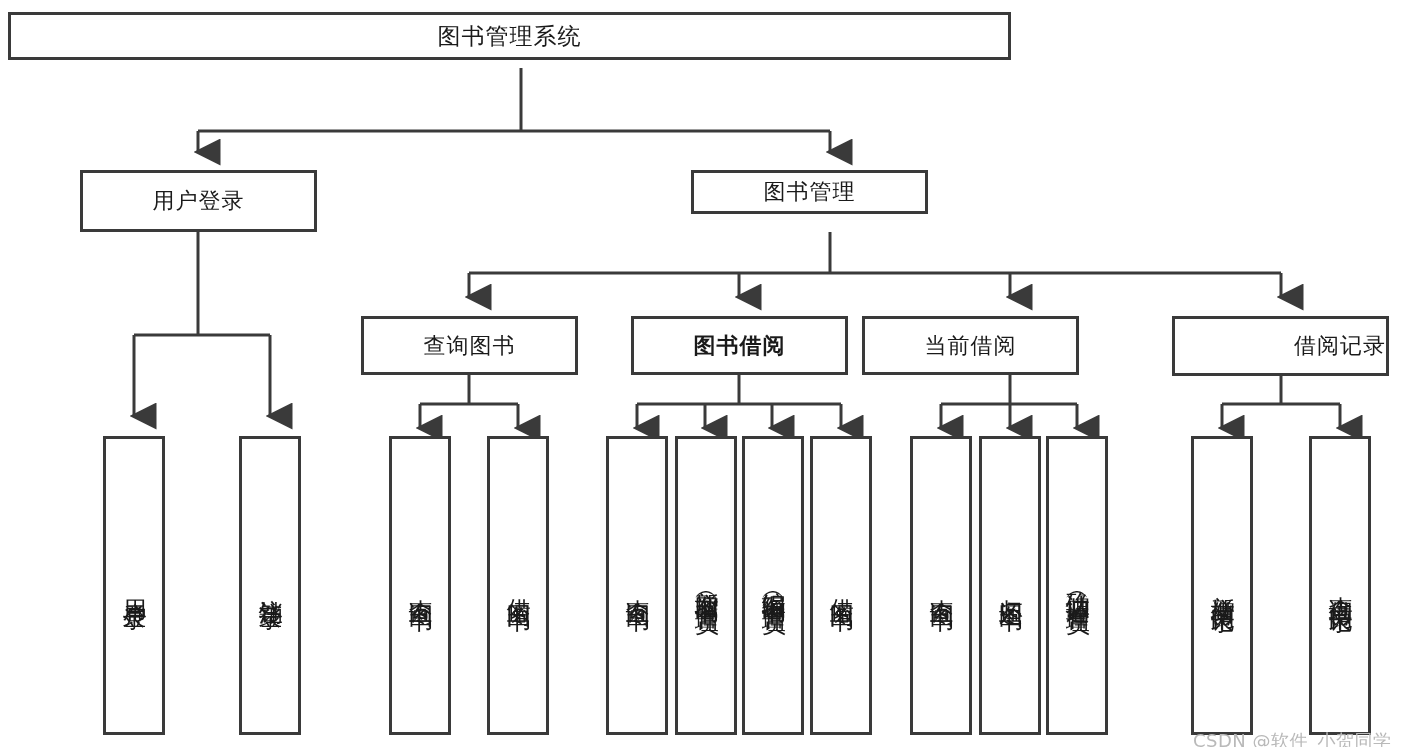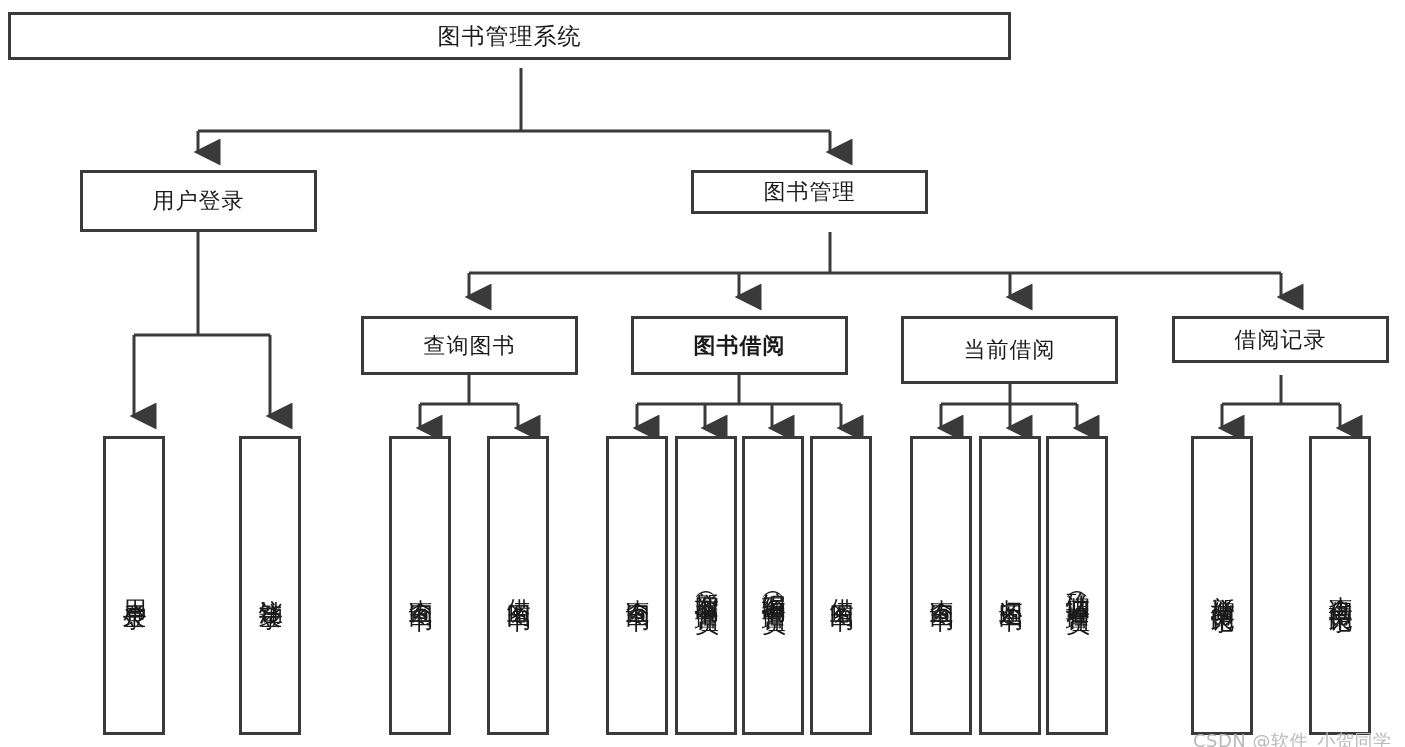--- a/index.html
+++ b/index.html
@@ -133,24 +133,24 @@
   <div class="node lvl2" style="left:691px; top:170px; width:237px; height:44px;">
     <span class="label">图书管理</span>
   </div>
 
   <div class="node lvl3" style="left:361px; top:316px; width:217px; height:59px;">
     <span class="label">查询图书</span>
   </div>
   <div class="node lvl3" style="left:631px; top:316px; width:217px; height:59px;font-weight:bold;">
     <span class="label">图书借阅</span>
   </div>
-  <div class="node lvl3" style="left:901px; top:316px; width:217px; height:68px;">
+  <div class="node lvl3" style="left:862px; top:316px; width:217px; height:59px;">
     <span class="label">当前借阅</span>
   </div>
-  <div class="node lvl3" style="left:1172px; top:316px; width:217px; height:47px;">
+  <div class="node lvl3" style="left:1172px; top:316px; width:217px; height:60px;justify-content:flex-end;">
     <span class="label">借阅记录</span>
   </div>
 
   <div class="node leaf" style="left:103px; top:436px; width:62px; height:299px;">
     <span class="label">用户登录</span>
   </div>
   <div class="node leaf" style="left:239px; top:436px; width:62px; height:299px;">
     <span class="label">注销登录</span>
   </div>
 

